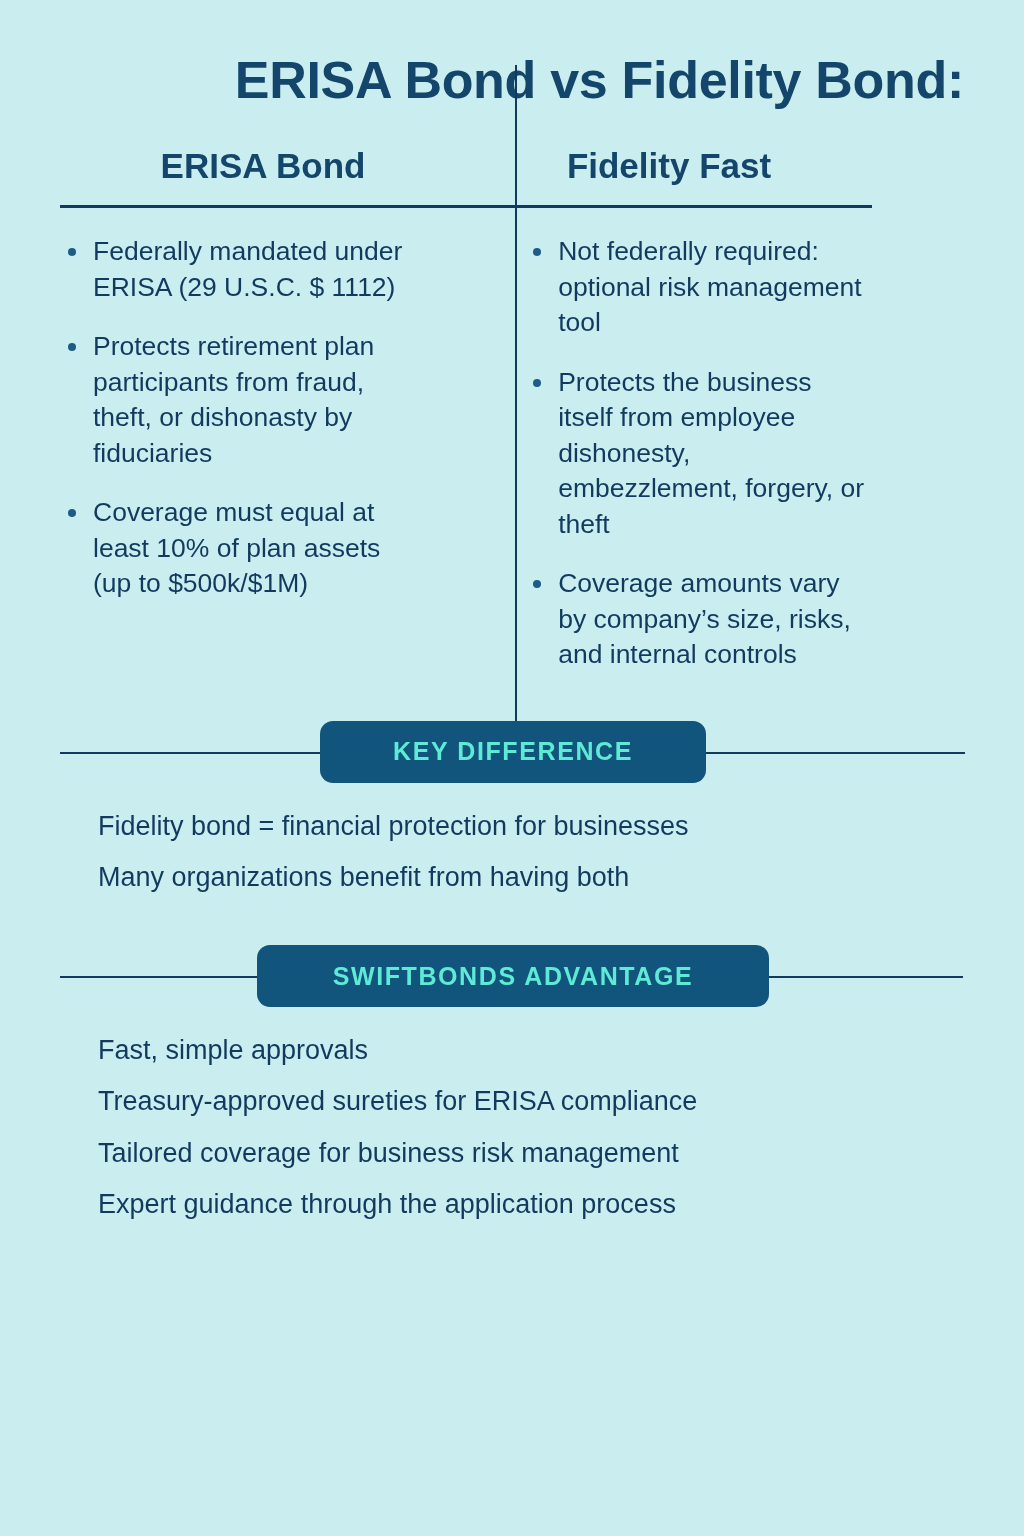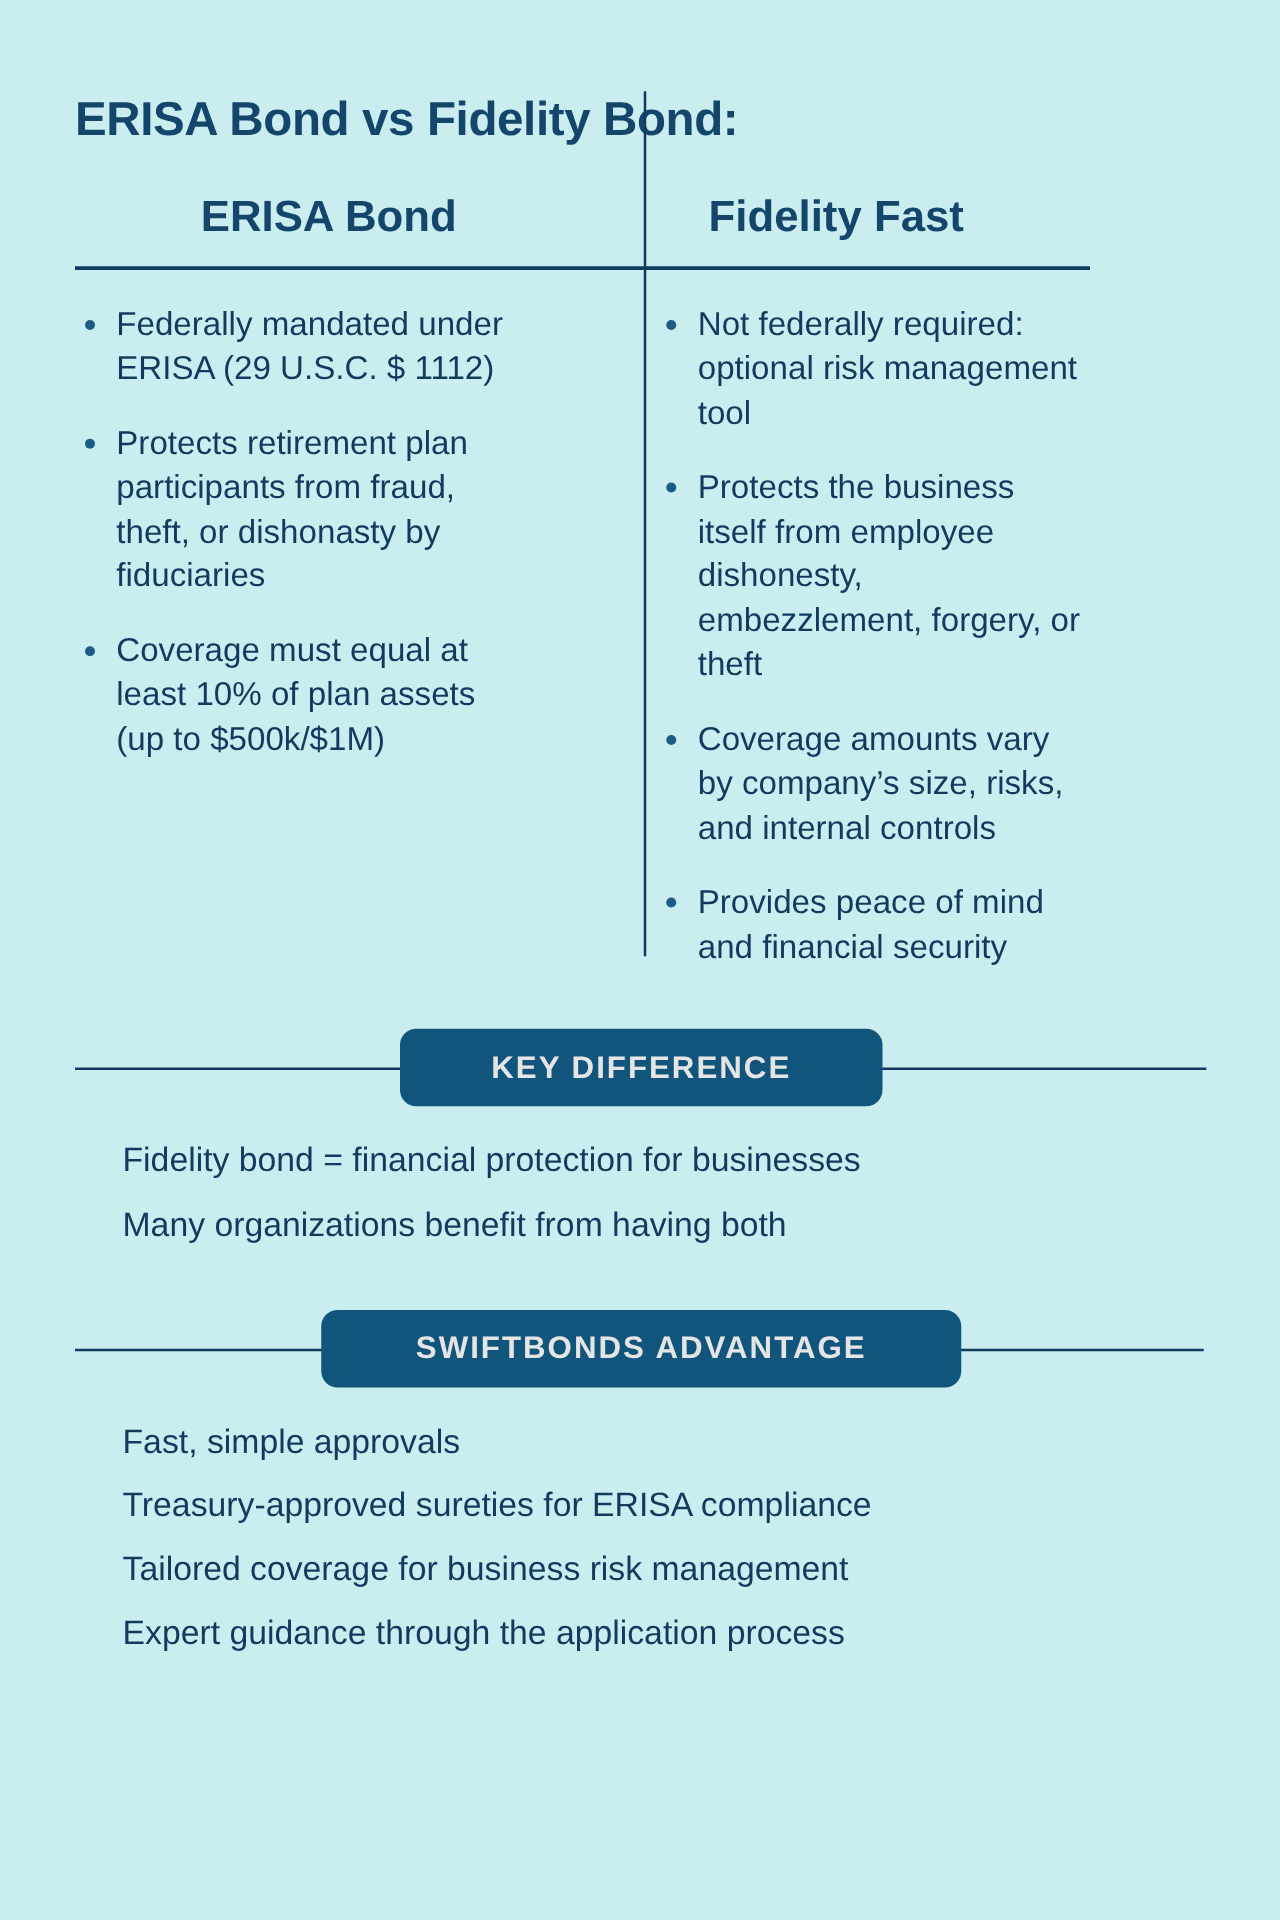--- a/index.html
+++ b/index.html
@@ -12,23 +12,23 @@
     background: #caeef0;
     font-family: "Liberation Sans", sans-serif;
     color: #123a5e;
     overflow: hidden;
     position: relative;
   }
 
   
   .title {
     margin: 0;
-    padding: 74px 60px 0 60px;
-    text-align: left;
-    font-size: 38px;
+    padding: 50px 60px 0 60px;
+    text-align: right;
+    font-size: 52px;
     line-height: 1.18;
     font-weight: bold;
     color: #14466c;
     letter-spacing: -0.3px;
   }
   .title .line {
     display: block;
   }
 
   
@@ -119,21 +119,21 @@
     top: 31px;
     height: 2px;
     background: #123a5e;
   }
   .badge {
     position: absolute;
     top: 0;
     height: 62px;
     border-radius: 13px;
     background: #11557d;
-    color: #e5e5e5;
+    color: #5eead4;
     font-size: 25px;
     font-weight: bold;
     letter-spacing: 1.6px;
     display: flex;
     align-items: center;
     justify-content: center;
     box-sizing: border-box;
   }
 
   #key-difference-badge { left: 320px; width: 386px; }
@@ -183,21 +183,20 @@
         <li>Federally mandated under ERISA (29 U.S.C. $ 1112)</li>
         <li>Protects retirement plan participants from fraud, theft, or dishonasty by fiduciaries</li>
         <li>Coverage must equal at least 10% of plan assets (up to $500k/$1M)</li>
       </ul>
     </div>
     <div class="col right">
       <ul class="bullets">
         <li>Not federally required: optional risk management tool</li>
         <li>Protects the business itself from employee dishonesty, embezzlement, forgery, or theft</li>
         <li>Coverage amounts vary by company’s size, risks, and internal controls</li>
-        <li>Provides peace of mind and financial security</li>
       </ul>
     </div>
   </div>
 </section>
 
 <section>
   <div class="badge-row">
     <div class="rule" id="kd-rule-left"></div>
     <div class="rule" id="kd-rule-right"></div>
     <div class="badge" id="key-difference-badge">KEY DIFFERENCE</div>

